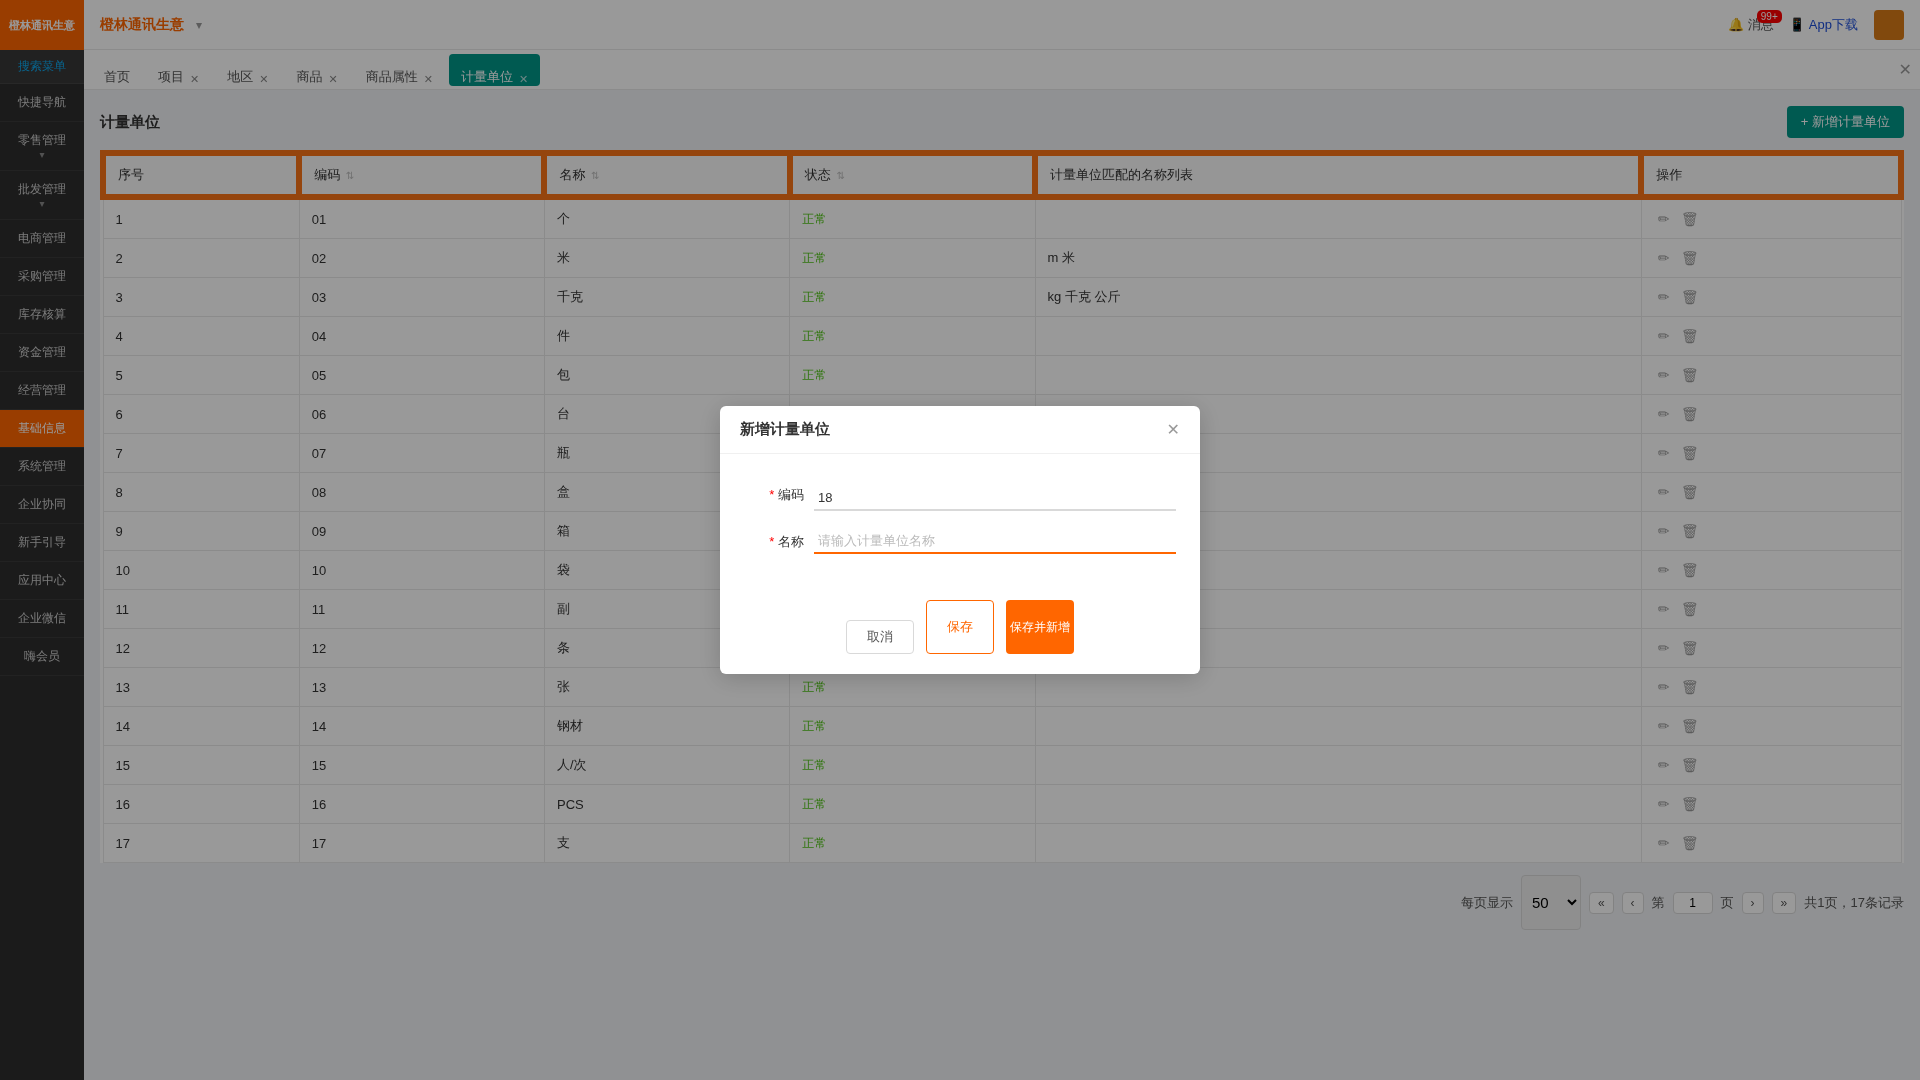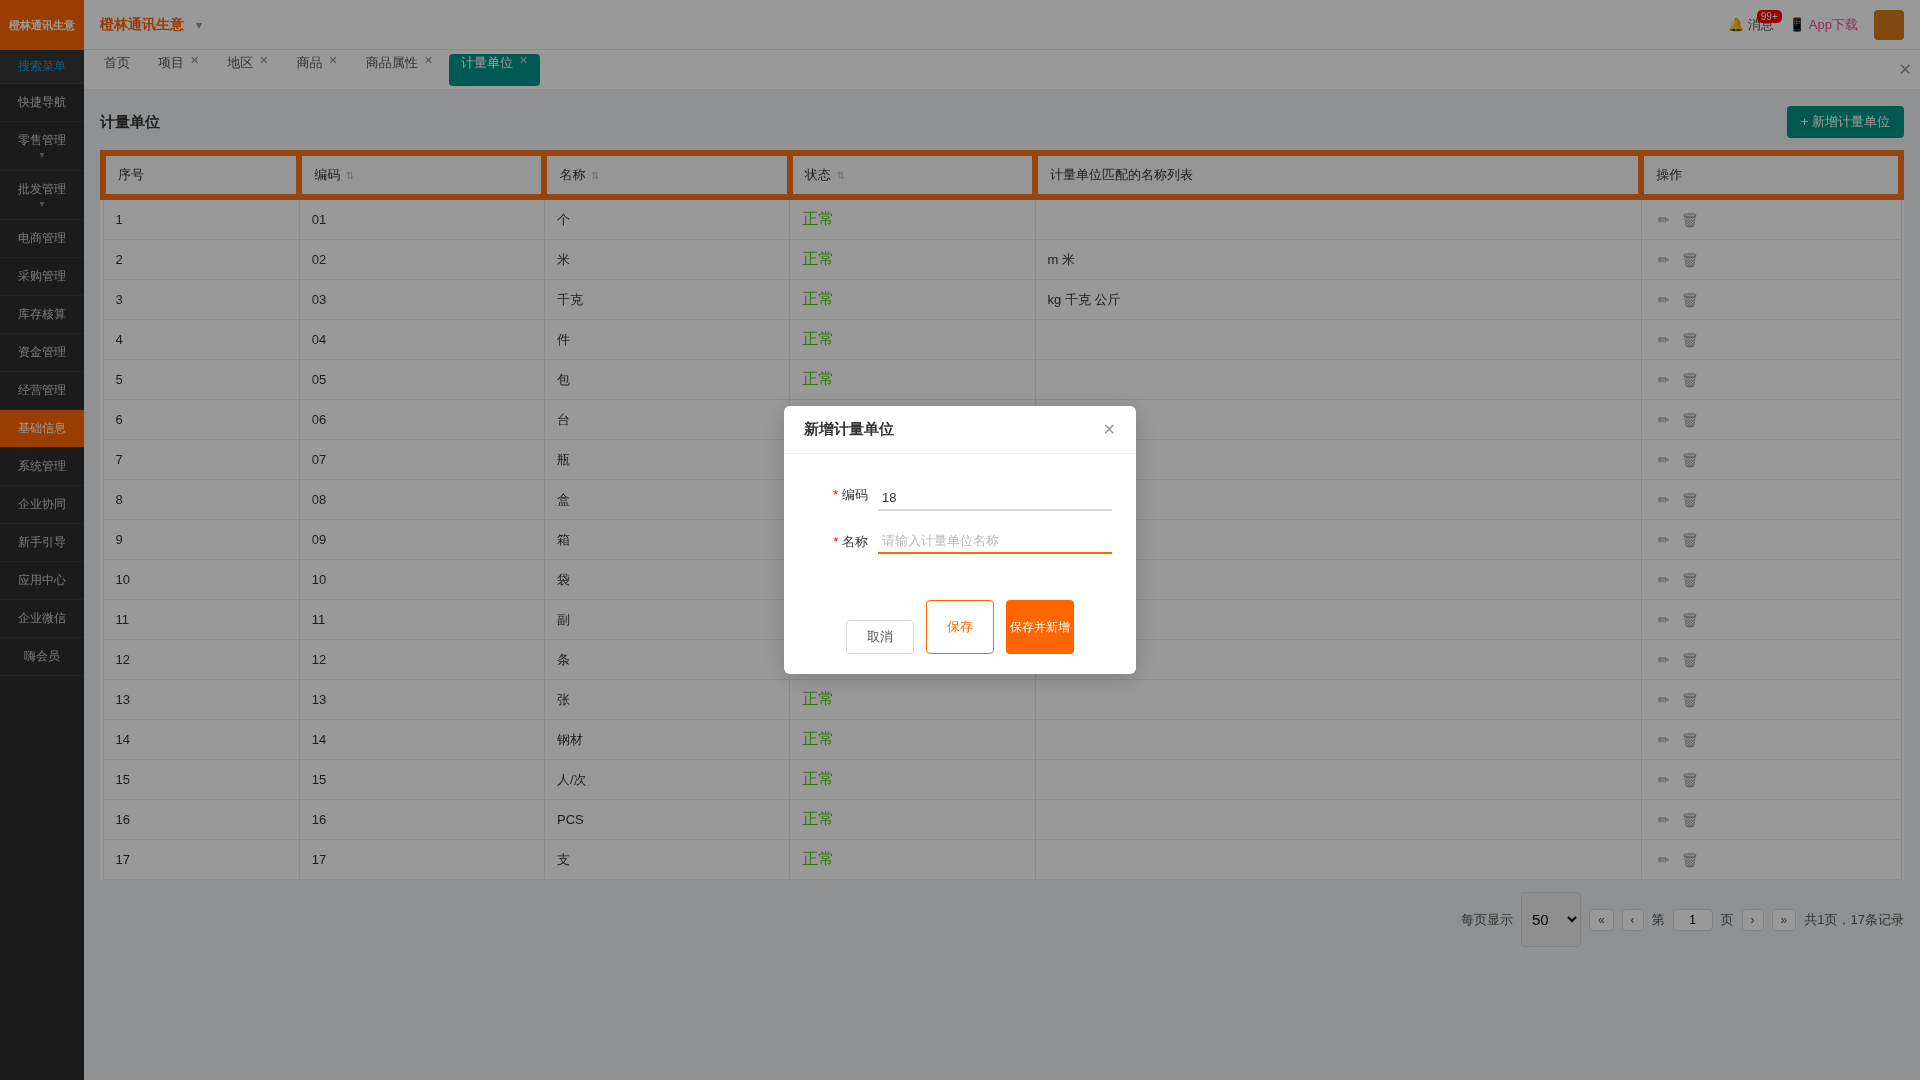--- a/index.html
+++ b/index.html
@@ -98,21 +98,21 @@
     .badge {
       position: absolute;
       top: -6px;
       right: -8px;
       background: red;
       color: #fff;
       border-radius: 5px;
       font-size: 10px;
       padding: 1px 4px;
     }
-    .header-app { color: #ec4899; font-size: 13px; cursor: pointer; }
+    .header-app { color: #1d4ed8; font-size: 13px; cursor: pointer; }
     .header-avatar {
       width: 30px;
       height: 30px;
       background: #d87a16;
       border-radius: 4px;
       cursor: pointer;
     }
 
     
     .tab-bar {
@@ -122,21 +122,21 @@
       align-items: center;
       padding: 0 8px;
       border-bottom: 1px solid #e8e8e8;
       flex-shrink: 0;
       gap: 4px;
     }
     .tab-item {
       height: 32px;
       padding: 0 12px;
       display: flex;
-      align-items: flex-start;
+      align-items: flex-end;
       gap: 6px;
       border-radius: 4px;
       cursor: pointer;
       font-size: 13px;
       color: #555;
       white-space: nowrap;
     }
     .tab-item.active { background: #009688; color: #fff; }
     .tab-close { font-size: 11px; opacity: 0.7; cursor: pointer; }
     .tab-bar-close {
@@ -192,21 +192,21 @@
       font-size: 13px;
     }
     .data-table td {
       border: 1px solid #e8e8e8;
       padding: 9px 12px;
       color: #333;
       font-size: 13px;
     }
     .status-normal {
       color: #52c41a;
-      font-size: 16px;
+      font-size: 12px;
     }
     .action-btn {
       background: none;
       border: none;
       cursor: pointer;
       color: #999;
       font-size: 14px;
       padding: 2px 4px;
     }
 
@@ -252,21 +252,21 @@
       z-index: 100;
       display: flex;
       align-items: center;
       justify-content: center;
     }
 
     
     .modal {
       background: #fff;
       border-radius: 6px;
-      width: 352px;
+      width: 480px;
       padding: 0;
       box-shadow: 0 4px 24px rgba(0,0,0,0.18);
       position: relative;
     }
     .modal-header {
       padding: 14px 20px;
       border-bottom: 1px solid #f0f0f0;
       font-size: 15px;
       font-weight: bold;
       color: #333;

